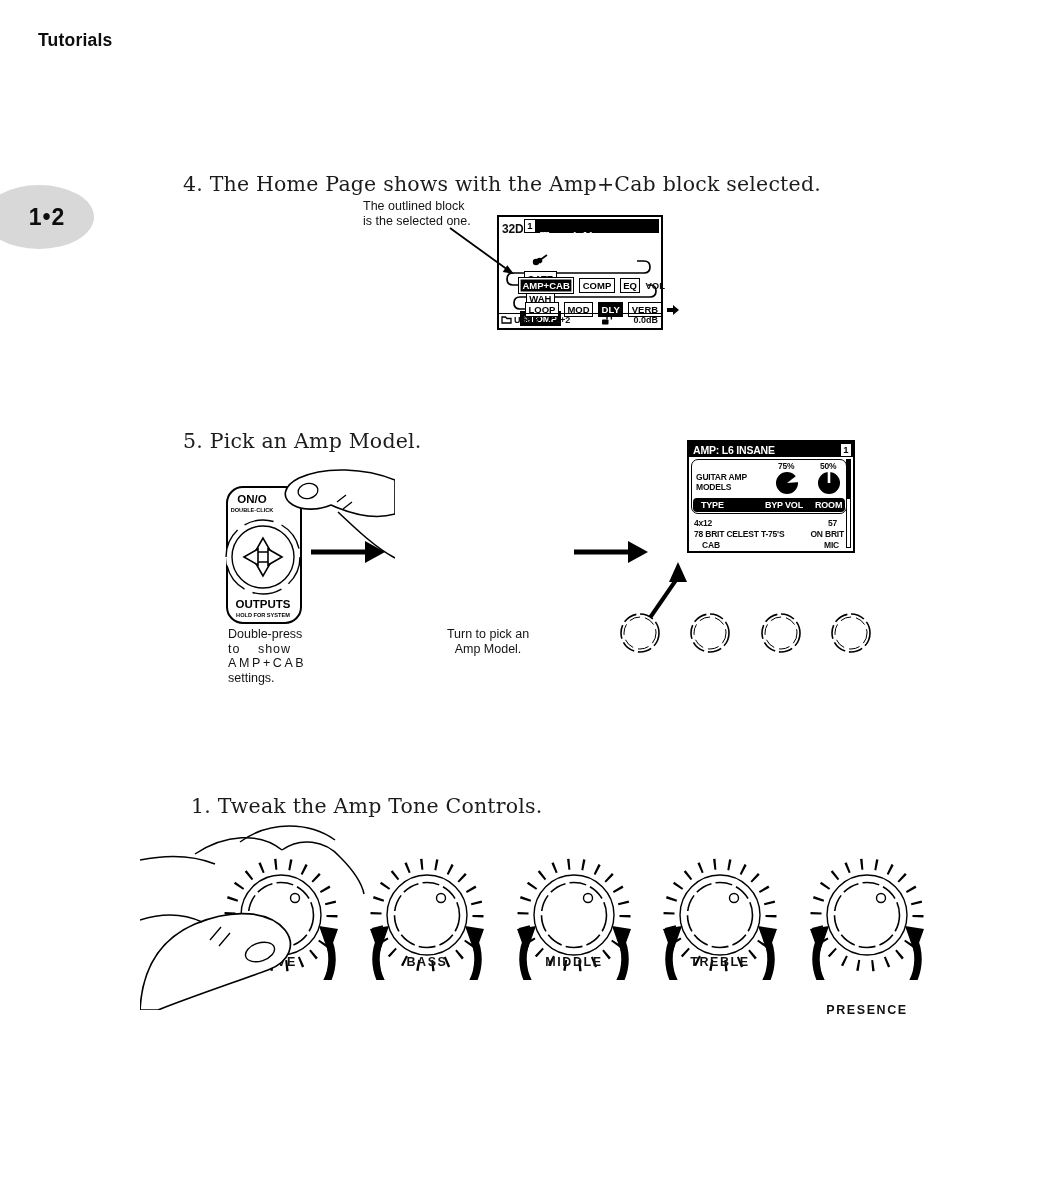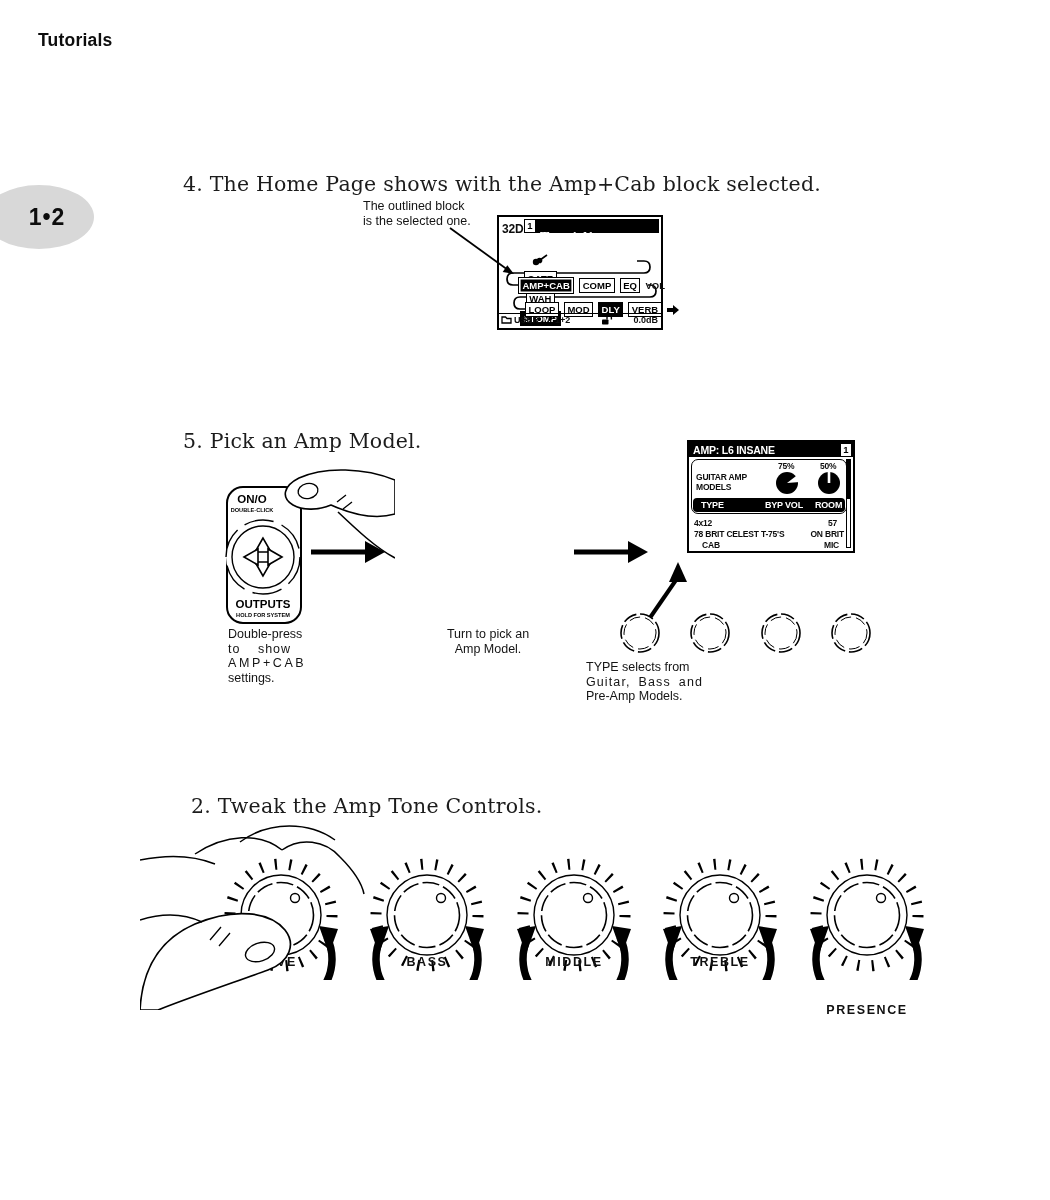--- a/index.html
+++ b/index.html
@@ -220,27 +220,22 @@
   <div class="abs cap" style="left:228px;top:627px;width:95px;">
     <div>Double-press</div>
     <div class="ws">to show</div>
     <div class="ls">AMP+CAB</div>
     <div>settings.</div>
   </div>
   <div class="abs cap ctr" style="left:428px;top:627px;width:120px;">
     <div>Turn to pick an</div>
     <div>Amp Model.</div>
   </div>
-  <div class="abs cap" style="left:586px;top:660px;width:125px;">
-    <div>TYPE selects from</div>
-    <div class="ws2">Guitar, Bass and</div>
-    <div>Pre-Amp Models.</div>
-  </div>
-
-  <div class="abs serif step" style="left:191px;top:770px;">2. Tweak the Amp Tone Controls.</div>
+
+  <div class="abs serif step" style="left:191px;top:770px;">1. Tweak the Amp Tone Controls.</div>
 
   <svg class="abs" style="left:216px;top:855px;" width="130" height="125">
       <use href="#bigknob"></use>
     </svg>
   <svg class="abs" style="left:362px;top:855px;" width="130" height="125">
       <use href="#bigknob"></use>
     </svg>
   <svg class="abs" style="left:509px;top:855px;" width="130" height="125">
       <use href="#bigknob"></use>
     </svg>

